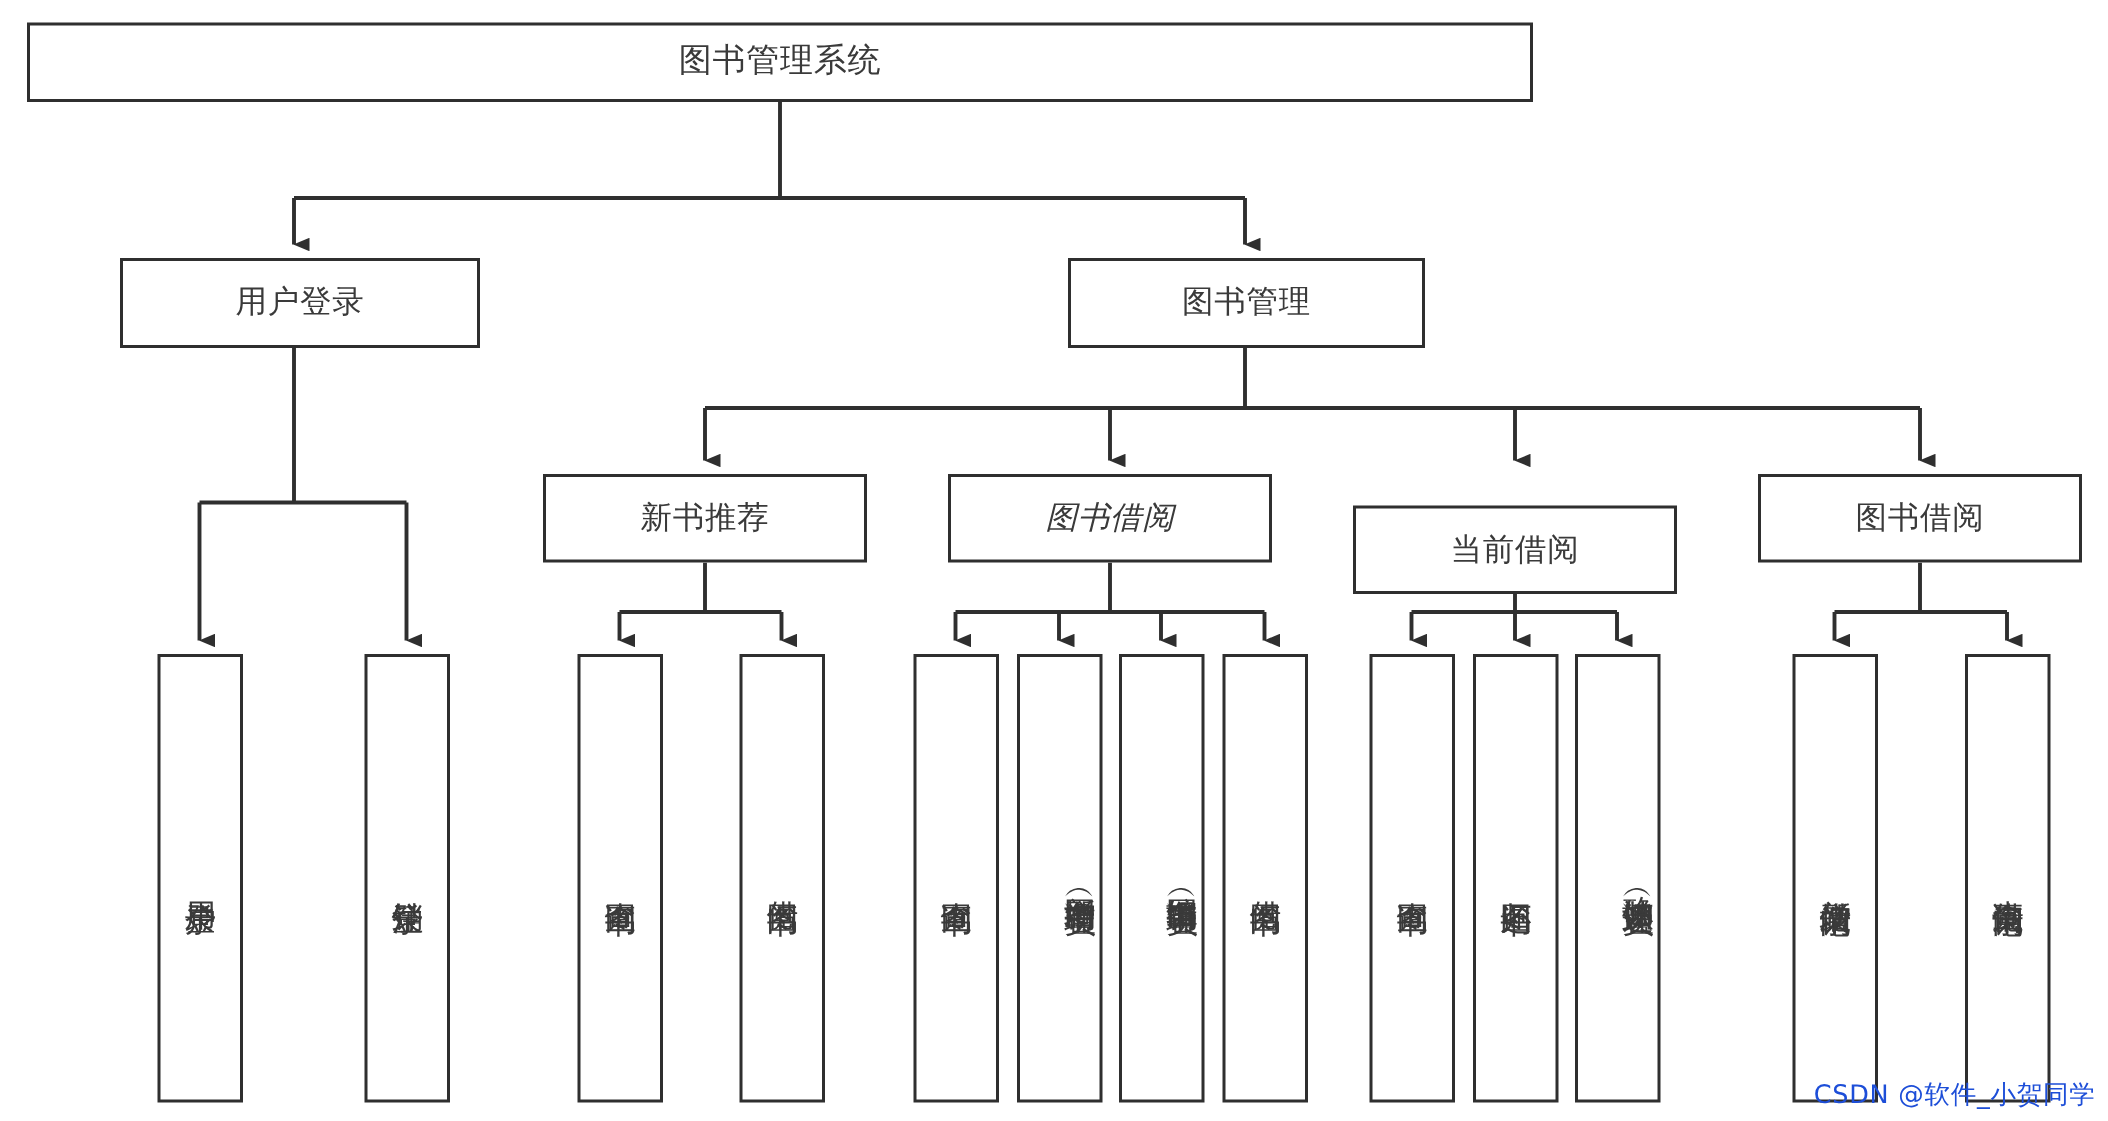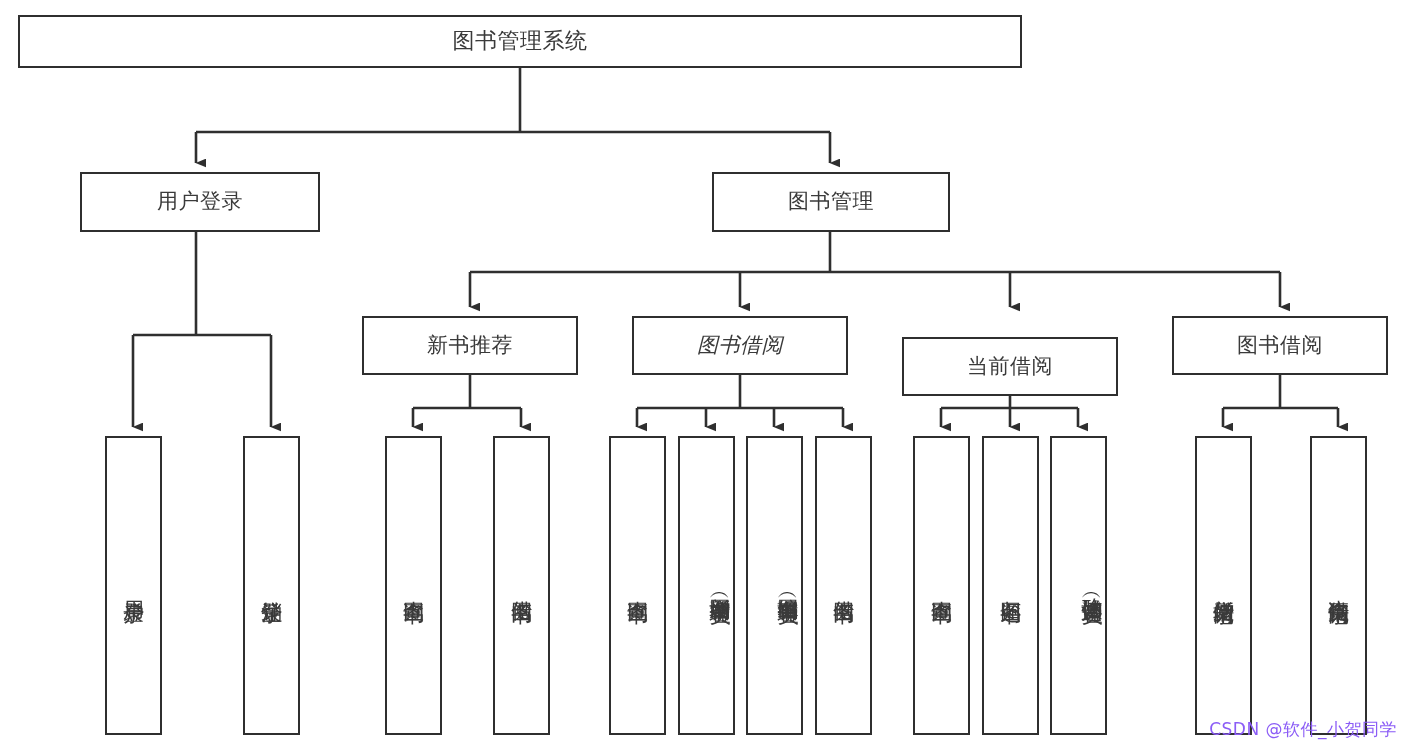--- a/index.html
+++ b/index.html
@@ -59,21 +59,21 @@
     top: 0;
     width: 1405px;
     height: 747px;
     pointer-events: none;
   }
   .watermark {
     position: absolute;
     right: 8px;
     bottom: 6px;
     font-size: 17px;
-    color: #8b5cf6;
+    color: #1d4ed8;
     letter-spacing: 0.5px;
     white-space: nowrap;
   }
 </style>
 </head>
 <body>
 
 <div id="canvas">
 
   <svg class="edges" viewBox="0 0 1405 747" xmlns="http://www.w3.org/2000/svg">

